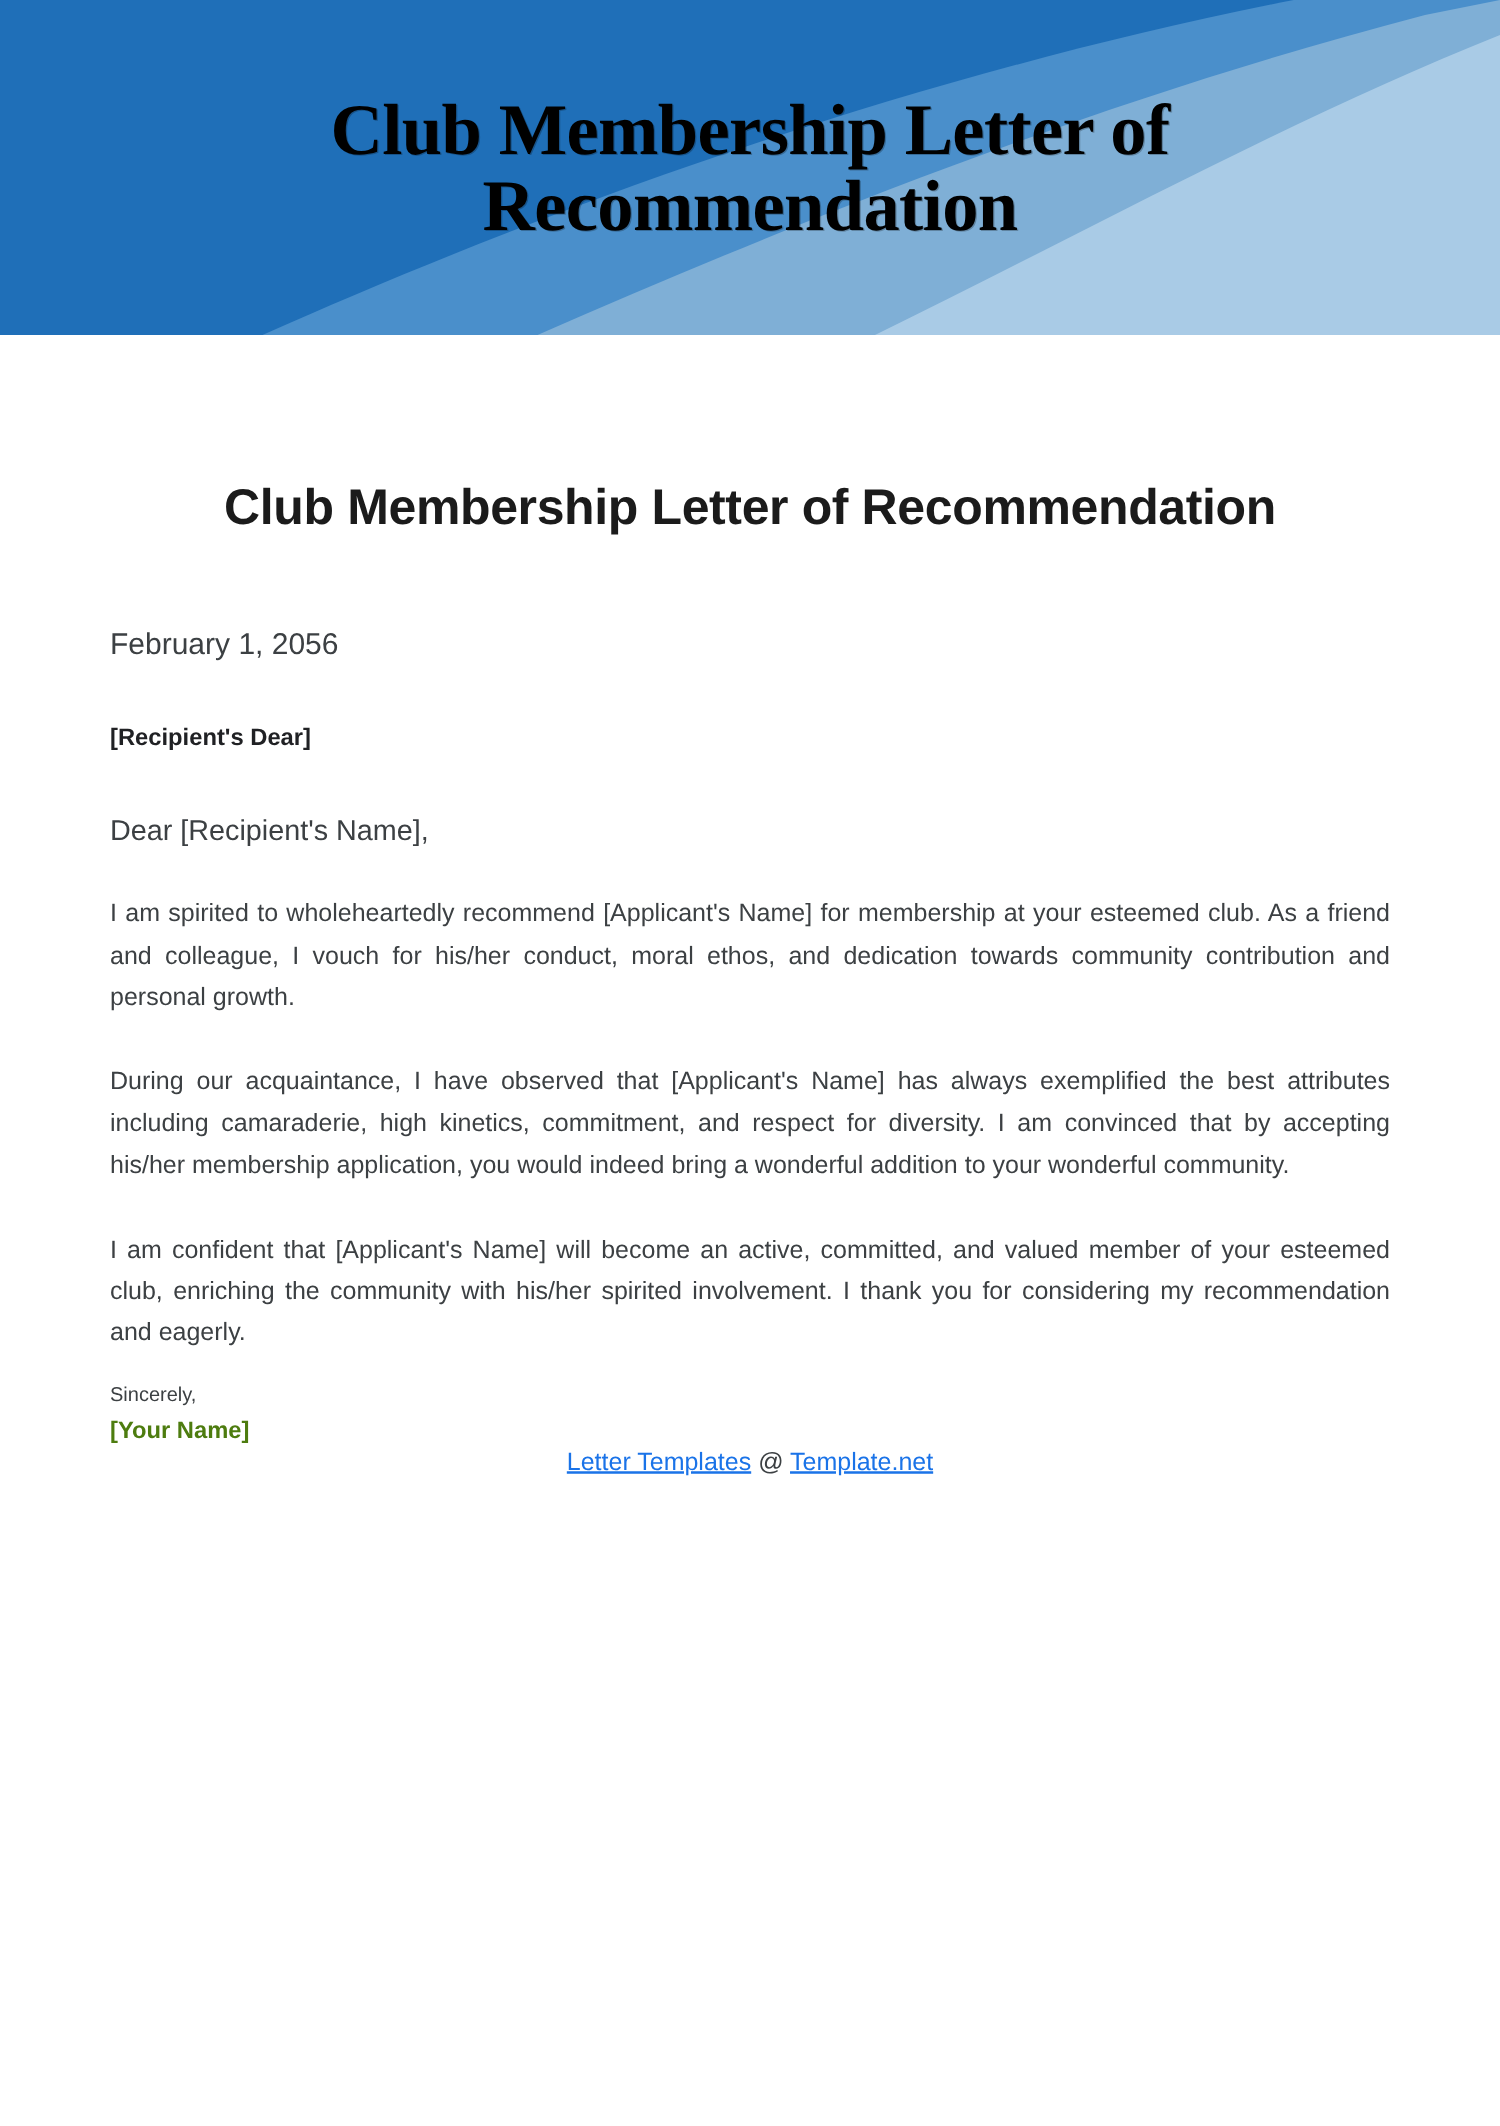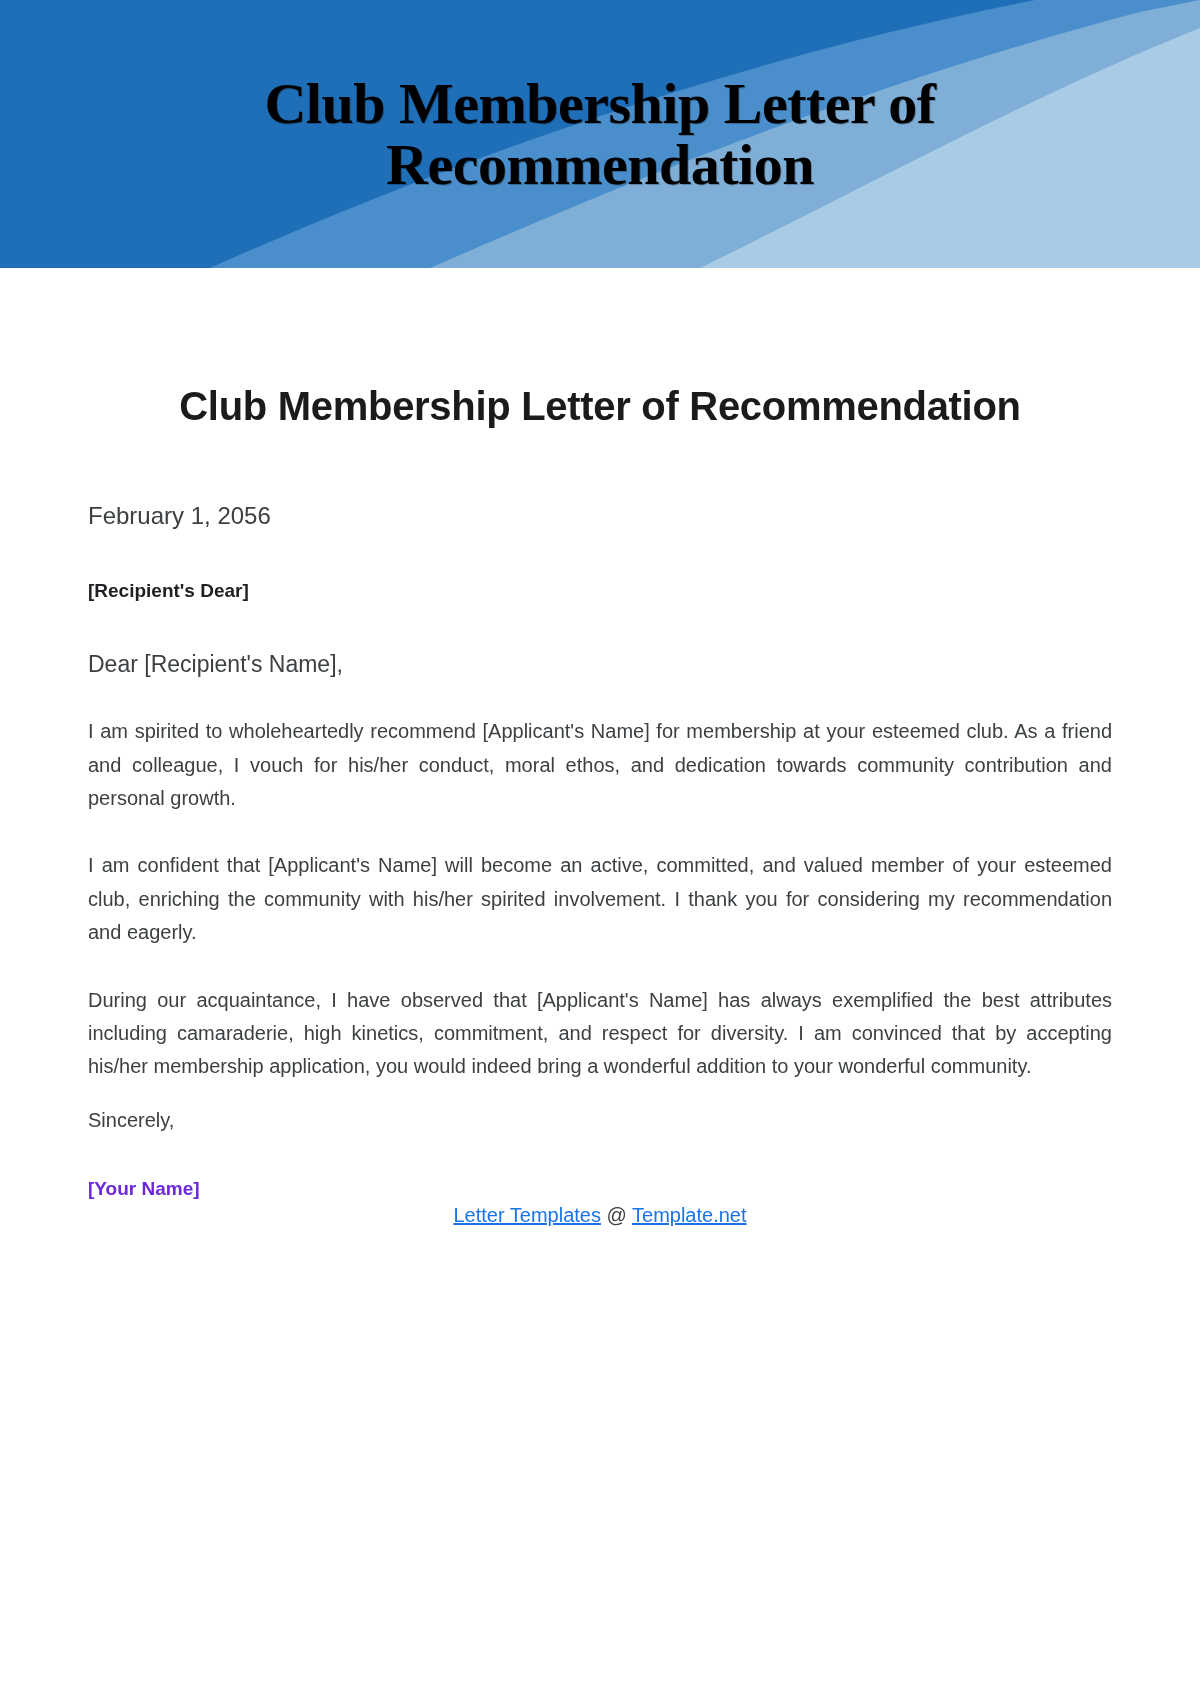--- a/index.html
+++ b/index.html
@@ -92,31 +92,30 @@
     margin-top: 34px;
     font-size: 20px;
     color: #3c4043;
     line-height: 1.67;
     text-align: justify;
     text-justify: inter-word;
   }
 
   .closing {
     margin-top: 4px;
-    font-size: 20px;
+    font-size: 16px;
     color: #3c4043;
     line-height: 1.67;
     text-align: left;
   }
 
   .signature {
-    margin-top: 38px;
     font-size: 19px;
     font-weight: bold;
-    color: #6d28d9;
+    color: #4d7c0f;
     line-height: 1.5;
   }
 
   .footer {
     text-align: center;
     font-size: 20px;
     color: #3c4043;
   }
   .footer a {
     color: #1a73e8;
@@ -146,22 +145,22 @@
 
   <div class="date-line">February 1, 2056</div>
 
   <div class="recipient-block">
     <div>[Recipient's Dear]</div>
   </div>
 
   <div class="salutation">Dear [Recipient's Name],</div>
 
   <p class="para">I am spirited to wholeheartedly recommend [Applicant's Name] for membership at your esteemed club. As a friend and colleague, I vouch for his/her conduct, moral ethos, and dedication towards community contribution and personal growth.</p>
+  <p class="para">During our acquaintance, I have observed that [Applicant's Name] has always exemplified the best attributes including camaraderie, high kinetics, commitment, and respect for diversity. I am convinced that by accepting his/her membership application, you would indeed bring a wonderful addition to your wonderful community.</p>
   <p class="para">I am confident that [Applicant's Name] will become an active, committed, and valued member of your esteemed club, enriching the community with his/her spirited involvement. I thank you for considering my recommendation and eagerly.</p>
-  <p class="para">During our acquaintance, I have observed that [Applicant's Name] has always exemplified the best attributes including camaraderie, high kinetics, commitment, and respect for diversity. I am convinced that by accepting his/her membership application, you would indeed bring a wonderful addition to your wonderful community.</p>
 
   <div class="closing">Sincerely,</div>
 
   <div class="signature">[Your Name]</div>
 
   <div class="footer">
     <a href="#">Letter Templates</a><span class="at"> @ </span><a href="#">Template.net</a>
   </div>
 
 </div>

